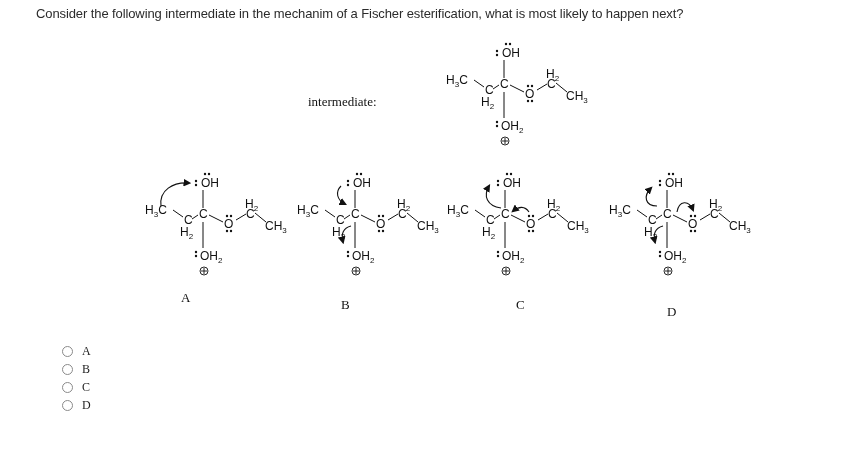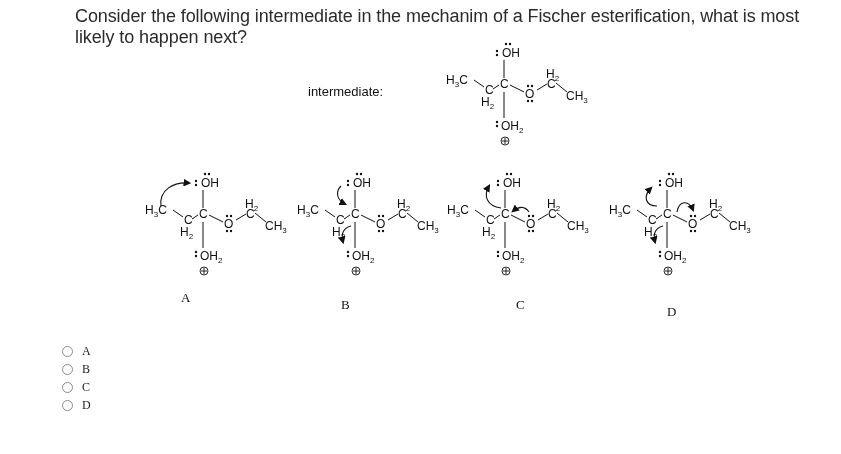--- a/index.html
+++ b/index.html
@@ -1,18 +1,18 @@
 <!DOCTYPE html>
 <html><head>
 <meta charset="utf-8">
 <style>
   html, body { margin: 0; padding: 0; background: #ffffff; }
   body { width: 841px; height: 454px; position: relative; overflow: hidden; font-family: "Liberation Sans", sans-serif; color: #222; }
-  .question { position: absolute; left: 36px; top: 6px; font-size: 18px; color: #2b2b2b; font-family: "Liberation Sans", sans-serif; letter-spacing: -0.1px; margin-left: 39px; }
-  .interm-label { position: absolute; left: 308px; top: 84px; font-family: Liberation Sans, sans-serif; font-size: 13px; color: #111; text-align: center; }
+  .question { position: absolute; left: 36px; top: 6px; font-size: 13px; color: #2b2b2b; font-family: "Liberation Sans", sans-serif; letter-spacing: -0.1px; }
+  .interm-label { position: absolute; left: 308px; top: 94px; font-family: Liberation Serif, serif; font-size: 13px; color: #111; text-align: center; }
   svg.chem { position: absolute; left: 0; top: 0; }
   svg.chem text { font-family: "Liberation Sans", sans-serif; fill: #111; }
   .opt-label-big { position: absolute; font-family: "Liberation Serif", serif; font-size: 13px; color: #111; }
   .answers { position: absolute; left: 62px; top: 342px; }
   .answer-row { display: flex; align-items: center; height: 18px; cursor: pointer; }
   .radio { width: 11px; height: 11px; border: 1px solid #8a8a8a; border-radius: 50%; box-sizing: border-box; margin-right: 9px; background: #fff; }
   .answer-text { font-family: "Liberation Serif", serif; font-size: 12px; color: #222; }
 </style>
 </head>
 <body>

